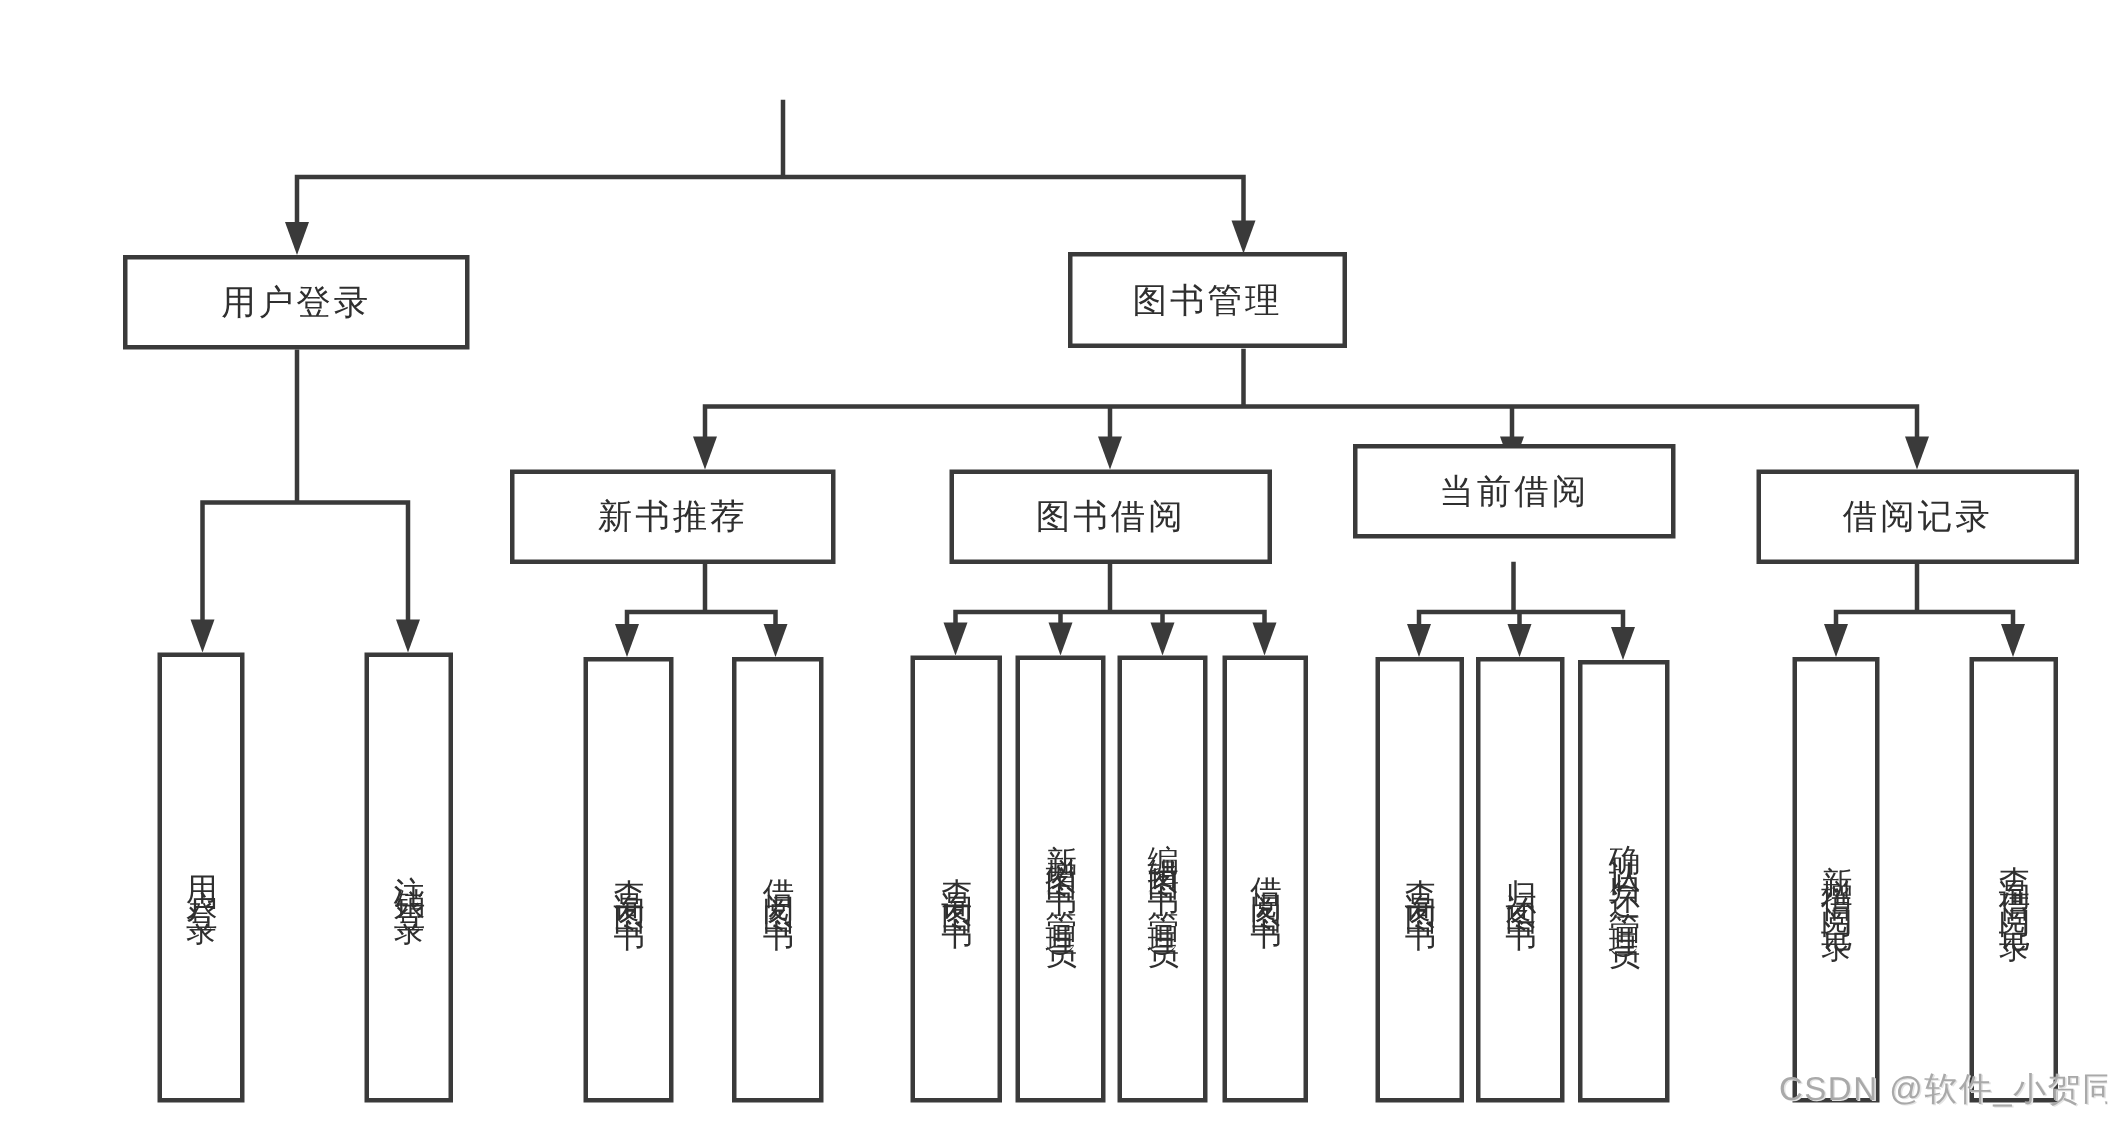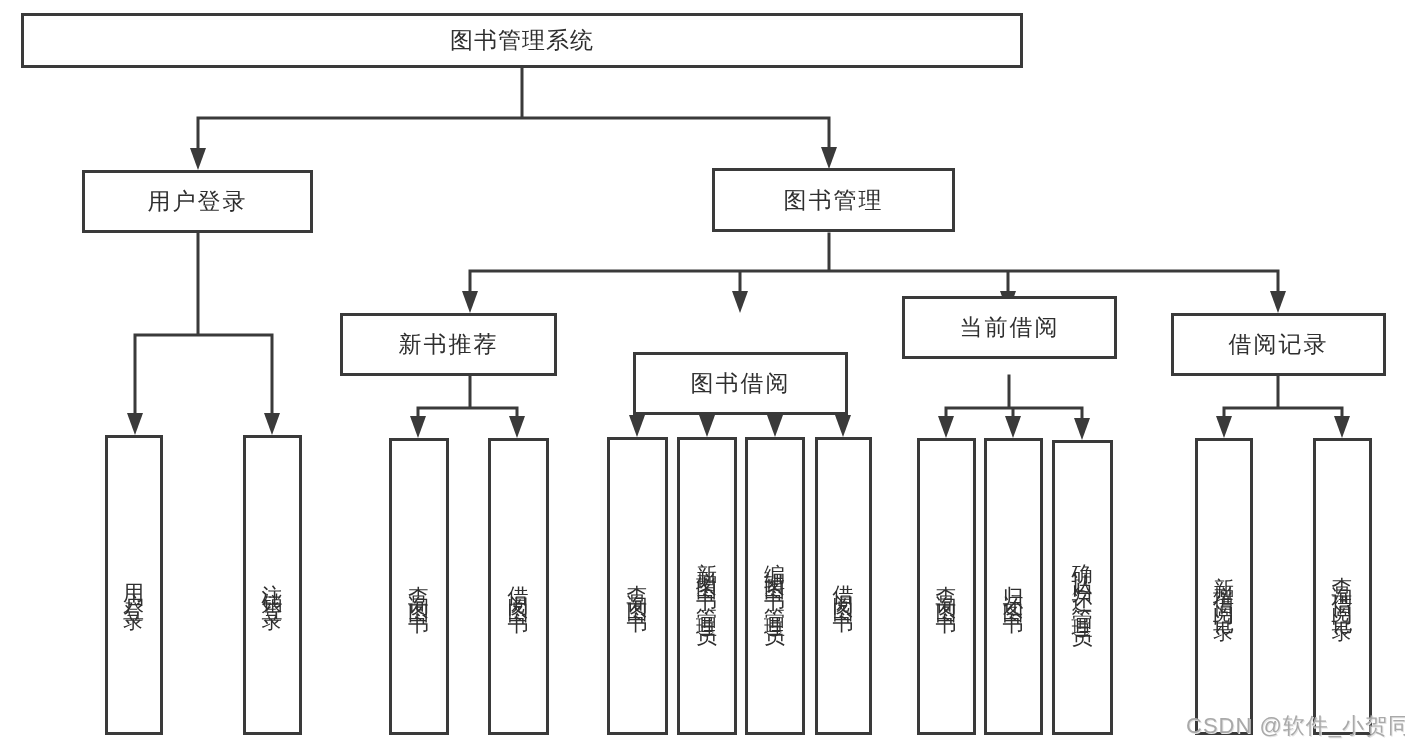--- a/index.html
+++ b/index.html
@@ -85,35 +85,32 @@
       <polygon points="775,437 767,415 783,415"></polygon>
       <polygon points="843,437 835,415 851,415"></polygon>
       <polygon points="946,438 938,416 954,416"></polygon>
       <polygon points="1013,438 1005,416 1021,416"></polygon>
       <polygon points="1082,440 1074,418 1090,418"></polygon>
       <polygon points="1224,438 1216,416 1232,416"></polygon>
       <polygon points="1342,438 1334,416 1350,416"></polygon>
     </g>
   </svg>
 
-  <div class="box root" style="left:21px; top:13px; width:1002px; height:55px;">
-    <span>图书管理系统</span>
-  </div>
 
   <div class="box hbox" style="left:82px; top:170px; width:231px; height:63px;">
     <span>用户登录</span>
   </div>
-  <div class="box hbox" style="left:712px; top:168px; width:243px; height:64px;">
+  <div class="box hbox" style="left:712px; top:168px; width:186px; height:64px;">
     <span>图书管理</span>
   </div>
 
   <div class="box hbox" style="left:340px; top:313px; width:217px; height:63px;">
     <span>新书推荐</span>
   </div>
-  <div class="box hbox" style="left:633px; top:313px; width:215px; height:63px;margin-top:39px;">
+  <div class="box hbox" style="left:633px; top:313px; width:215px; height:63px;">
     <span>图书借阅</span>
   </div>
   <div class="box hbox" style="left:902px; top:296px; width:215px; height:63px;">
     <span>当前借阅</span>
   </div>
   <div class="box hbox" style="left:1171px; top:313px; width:215px; height:63px;">
     <span>借阅记录</span>
   </div>
 
   <div class="box vbox" style="left:105px; top:435px; width:58px; height:300px;">

